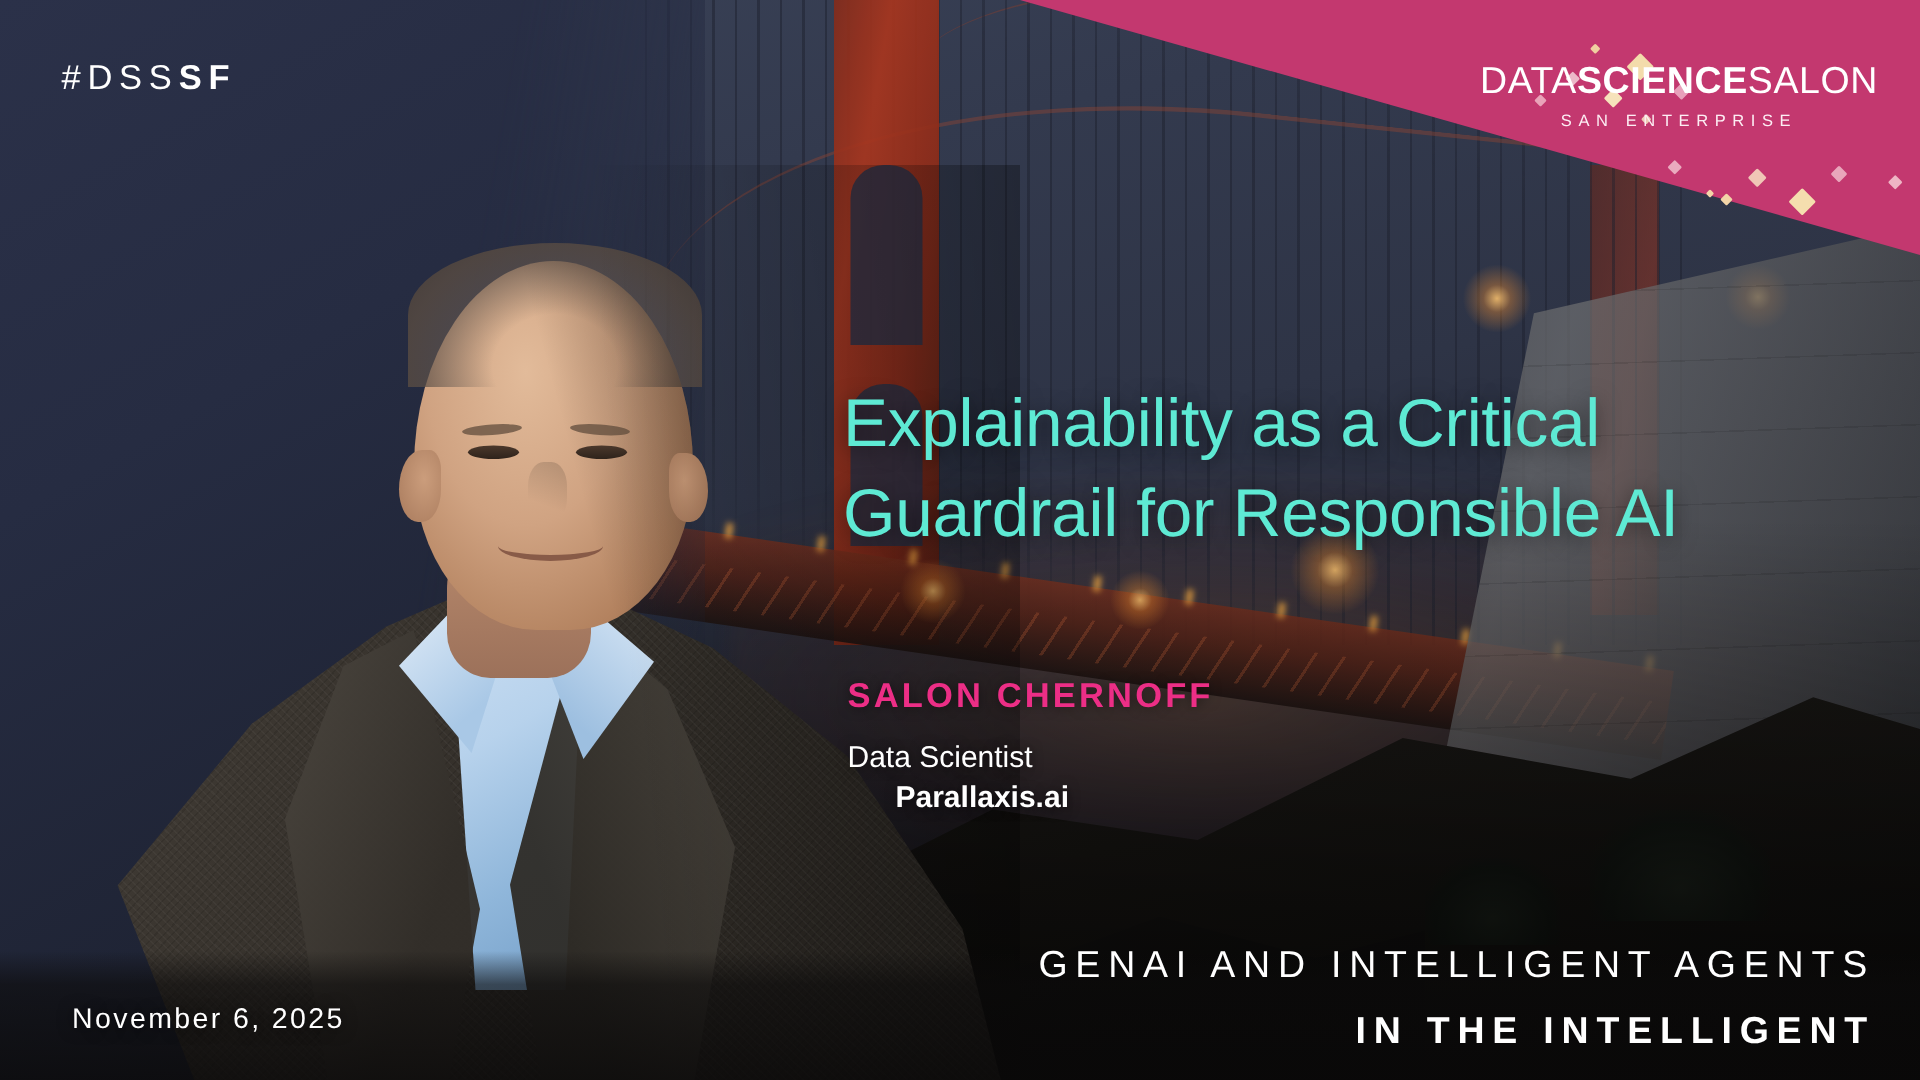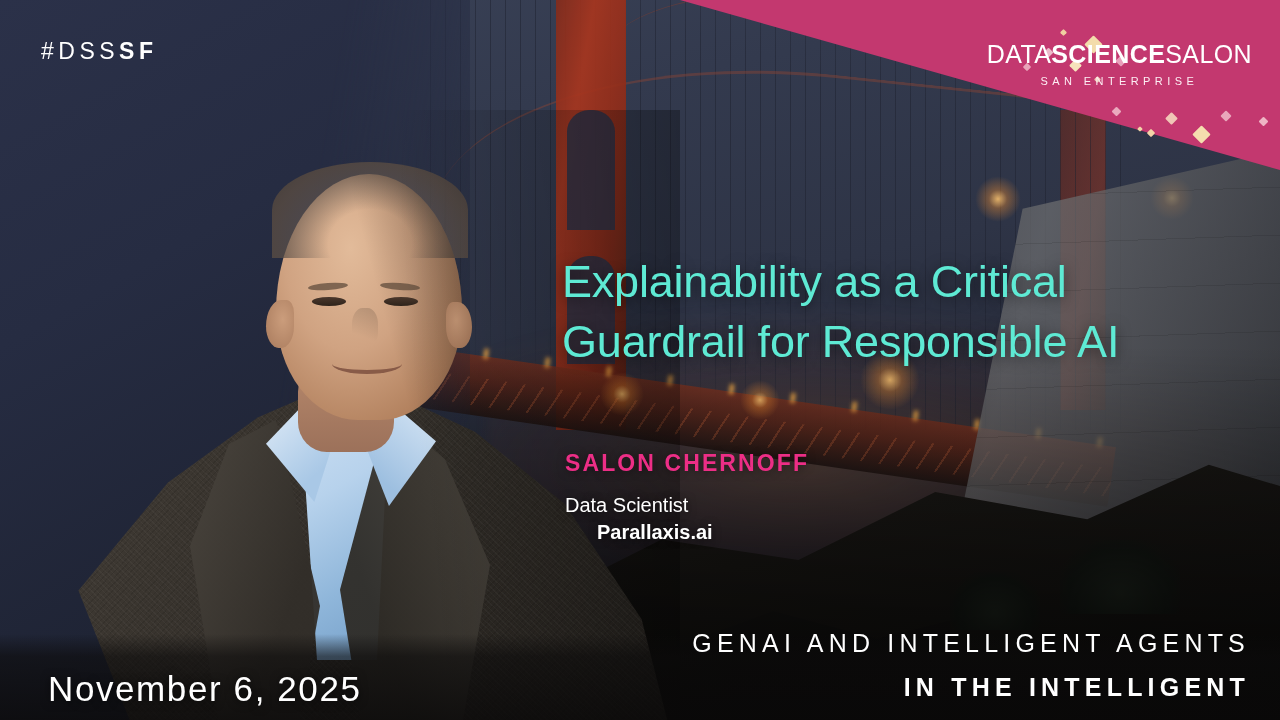--- a/index.html
+++ b/index.html
@@ -352,21 +352,21 @@
   
   .venue {
     position:absolute; left:48px; top:648px;
     font-size:15px; font-weight:700;
     letter-spacing:1.4px;
     color:#ffffff;
     text-shadow:0 1px 8px rgba(0,0,0,.75);
   }
   .date {
     position:absolute; left:48px; top:669px;
-    font-size:35px; font-weight:300;
+    font-size:19px; font-weight:300;
     letter-spacing:1.6px;
     color:#ffffff;
     text-shadow:0 1px 10px rgba(0,0,0,.75);
   }
 
   
   .tagline-scrim {
     position:absolute; left:0; right:0; bottom:0; height:86px;
     background:linear-gradient(180deg, rgba(10,9,9,0) 0%, rgba(12,11,11,.62) 26%, rgba(10,9,9,.82) 100%);
   }

